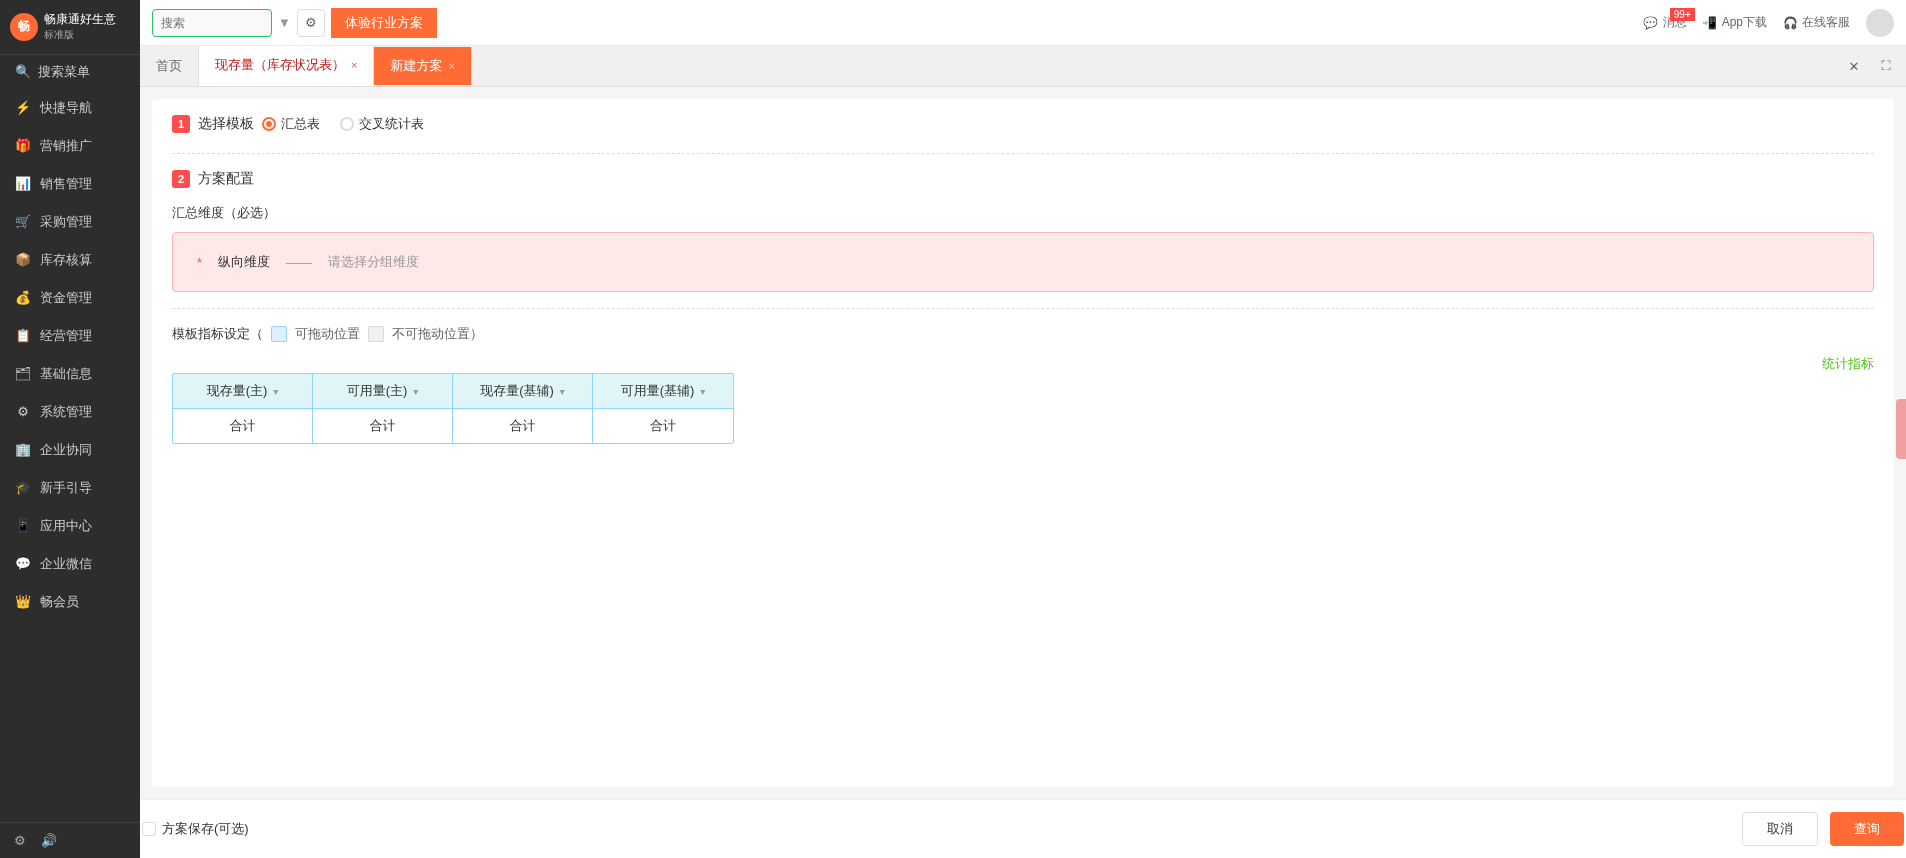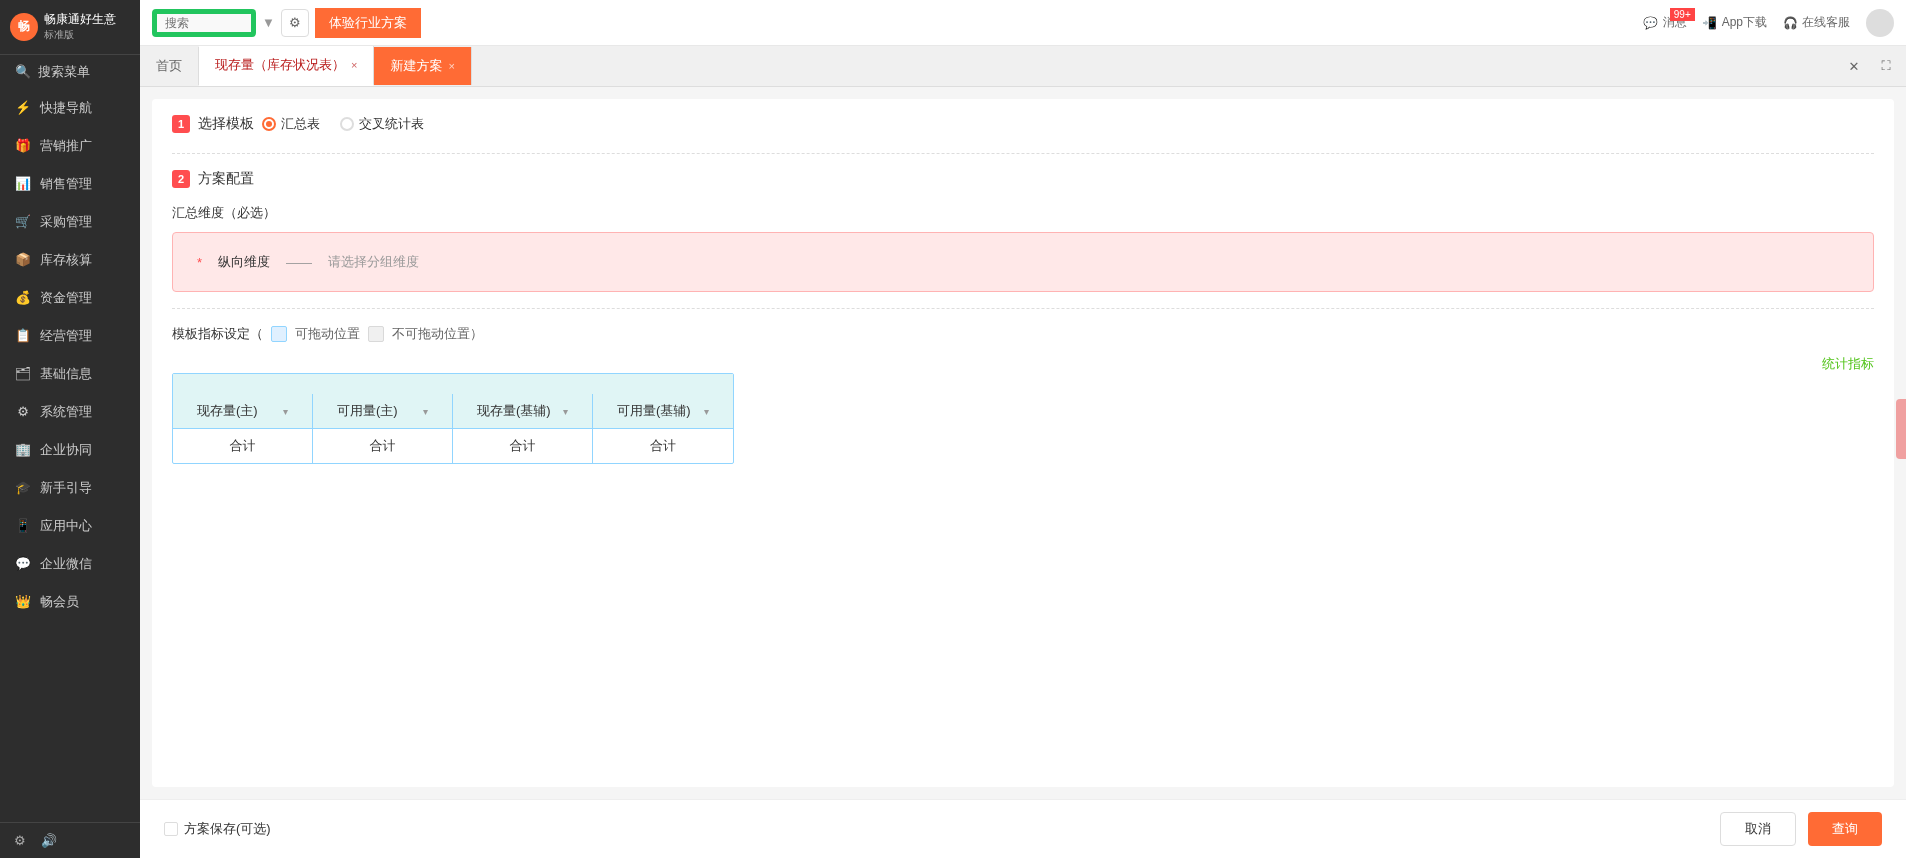--- a/index.html
+++ b/index.html
@@ -68,21 +68,21 @@
       background: #fff;
       border-bottom: 1px solid #e8e8e8;
       display: flex;
       align-items: center;
       padding: 0 12px;
       gap: 8px;
       flex-shrink: 0;
     }
     .topbar-left { display: flex; align-items: center; gap: 6px; flex: 1; }
     .topbar-input {
-      width: 104px; height: 28px; border: 5px solid #22c55e; border-radius: 4px;
+      width: 120px; height: 28px; border: 1px solid #22c55e; border-radius: 4px;
       padding: 0 8px; font-size: 12px; background: #f9f9f9; color: #999;
     }
     .topbar-arrow { color: #999; cursor: pointer; }
     .topbar-gear {
       width: 28px; height: 28px; border: 1px solid #ddd; border-radius: 4px;
       display: flex; align-items: center; justify-content: center; cursor: pointer; color: #666;
     }
     .topbar-experience {
       background: #ff6b35; color: white; border: none; border-radius: 0;
       padding: 6px 14px; font-size: 13px; cursor: pointer;
@@ -223,30 +223,29 @@
       border: 1px solid #91d5ff;
       border-radius: 2px;
       width: fit-content;
       min-width: 500px;
     }
     .stats-header-row {
       display: flex;
       background: #e0f5f5;
     }
     .stats-header-cell {
-      padding: 8px 24px;
+      padding: 8px 16px;
       font-size: 13px;
       color: #333;
       display: flex;
       align-items: center;
       gap: 6px;
       border-right: 1px solid #91d5ff;
       min-width: 140px;
-      justify-content: space-between;
-      margin-top: 20px;
+      justify-content: center;
     }
     .stats-header-cell:last-child { border-right: none; }
     .stats-data-row { display: flex; border-top: 1px solid #91d5ff; }
     .stats-data-cell {
       padding: 8px 16px;
       font-size: 13px;
       color: #333;
       border-right: 1px solid #91d5ff;
       min-width: 140px;
       text-align: center;
@@ -256,21 +255,21 @@
 
     
     .tips-section { margin: 16px 0; }
     .tips-text { font-size: 12px; color: #ccc; line-height: 1.8; }
     .tips-text .tip-item { display: flex; gap: 6px; }
 
     
     .footer-bar {
       background: #fff;
       border-top: 1px solid #eee;
-      padding: 12px 24px;
+      padding: 12px 2px;
       display: flex;
       align-items: center;
       justify-content: space-between;
       flex-shrink: 0;
     }
     .save-checkbox { display: flex; align-items: center; gap: 6px; font-size: 13px; color: #333; cursor: pointer; }
     .checkbox-box { width: 14px; height: 14px; border: 1px solid #ddd; border-radius: 2px; }
     .footer-actions { display: flex; gap: 12px; }
     .btn-cancel {
       padding: 7px 24px; border: 1px solid #ddd; border-radius: 4px;

